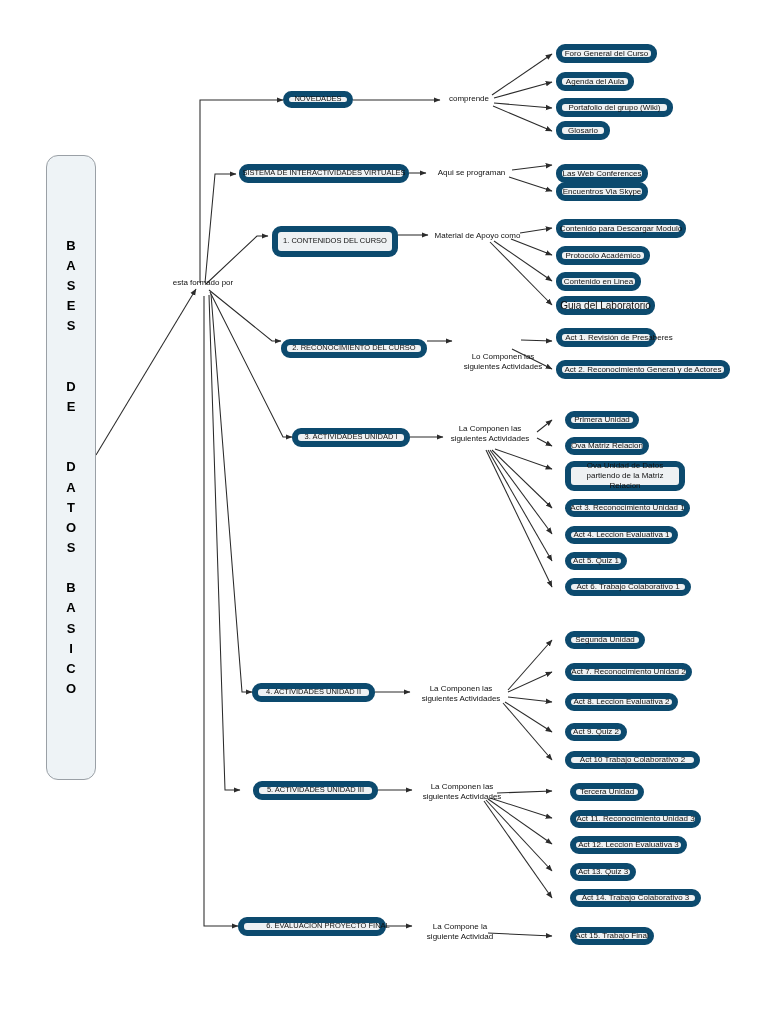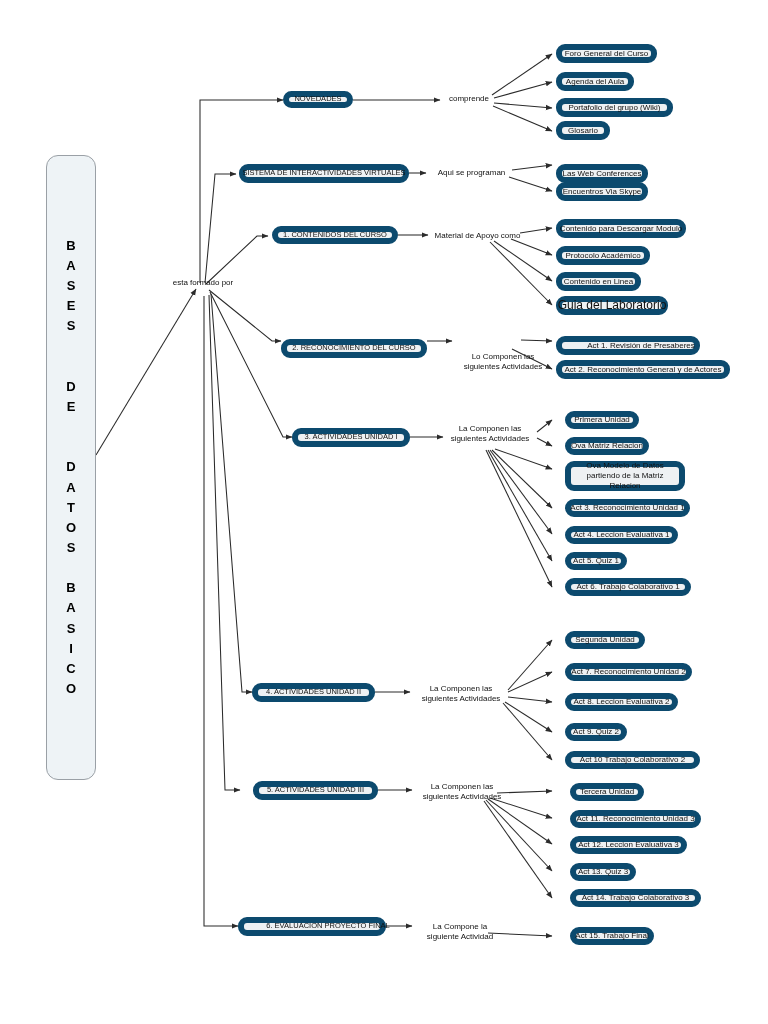--- a/index.html
+++ b/index.html
@@ -183,39 +183,39 @@
   <div class="node" style="left:556px; top:44px; width:101px; height:19px; font-size:8px;">Foro General del Curso</div>
   <div class="node" style="left:556px; top:72px; width:78px; height:19px; font-size:8px;">Agenda del Aula</div>
   <div class="node" style="left:556px; top:98px; width:117px; height:19px; font-size:8px;">Portafolio del grupo (Wiki)</div>
   <div class="node" style="left:556px; top:121px; width:54px; height:19px; font-size:8px;">Glosario</div>
 
   <div class="node" style="left:239px; top:164px; width:170px; height:19px; font-size:7.5px;">SISTEMA DE INTERACTIVIDADES VIRTUALES</div>
   <div class="lbl" style="left:429px; top:168px; width:85px; font-size:8px;">Aqui se programan</div>
   <div class="node" style="left:556px; top:156px; width:92px; height:19px; font-size:8px;margin-top:8px;">Las Web Conferences</div>
   <div class="node" style="left:556px; top:182px; width:92px; height:19px; font-size:8px;">Encuentros Via Skype</div>
 
-  <div class="node" style="left:272px; top:226px; width:126px; height:18px; font-size:7.5px;">1. CONTENIDOS DEL CURSO</div>
+  <div class="node" style="left:272px; top:226px; width:126px; height:31px; font-size:7.5px;">1. CONTENIDOS DEL CURSO</div>
   <div class="lbl" style="left:430px; top:231px; width:95px; font-size:8px;">Material de Apoyo como</div>
   <div class="node" style="left:556px; top:219px; width:130px; height:19px; font-size:8px;">Contenido para Descargar Modulo</div>
   <div class="node" style="left:556px; top:246px; width:94px; height:19px; font-size:8px;">Protocolo Académico</div>
   <div class="node" style="left:556px; top:272px; width:85px; height:19px; font-size:8px;">Contenido en Linea</div>
-  <div class="node" style="left:556px; top:296px; width:112px; height:19px; font-size:12px;">Guia del Laboratorio</div>
+  <div class="node" style="left:556px; top:296px; width:99px; height:19px; font-size:10px;">Guia del Laboratorio</div>
 
   <div class="node" style="left:281px; top:332px; width:146px; height:19px; font-size:7.5px;margin-top:7px;">2. RECONOCIMIENTO DEL CURSO</div>
   <div class="lbl" style="left:453px; top:328px; width:100px; font-size:8px;margin-top:24px;">Lo Componen las
 siguientes Actividades</div>
-  <div class="node" style="left:556px; top:336px; width:144px; height:19px; font-size:8px;padding-left:32px;">Act 1. Revisión de Presaberes</div>
+  <div class="node" style="left:556px; top:328px; width:100px; height:19px; font-size:8px;padding-left:32px;">Act 1. Revisión de Presaberes</div>
   <div class="node" style="left:556px; top:360px; width:174px; height:19px; font-size:8px;">Act 2. Reconocimiento General y de Actores</div>
 
   <div class="node" style="left:292px; top:428px; width:118px; height:19px; font-size:7.5px;">3. ACTIVIDADES UNIDAD I</div>
   <div class="lbl" style="left:440px; top:424px; width:100px; font-size:8px;">La Componen las
 siguientes Actividades</div>
   <div class="node" style="left:565px; top:411px; width:74px; height:18px; font-size:8px;">Primera Unidad</div>
   <div class="node" style="left:565px; top:437px; width:84px; height:18px; font-size:8px;">Ova Matriz Relacion</div>
-  <div class="node two-line" style="left:565px; top:461px; width:120px; height:30px; font-size:8px;">Ova Modelo de Datos partiendo de la Matriz Relacion</div>
+  <div class="node two-line" style="left:565px; top:461px; width:120px; height:30px; font-size:8px;">Ova Unidad de Datos partiendo de la Matriz Relacion</div>
   <div class="node" style="left:565px; top:499px; width:125px; height:18px; font-size:8px;">Act 3. Reconocimiento Unidad 1</div>
   <div class="node" style="left:565px; top:526px; width:113px; height:18px; font-size:8px;">Act 4. Leccion Evaluativa 1</div>
   <div class="node" style="left:565px; top:552px; width:62px; height:18px; font-size:8px;">Act 5. Quiz 1</div>
   <div class="node" style="left:565px; top:578px; width:126px; height:18px; font-size:8px;">Act 6. Trabajo Colaborativo 1</div>
 
   <div class="node" style="left:252px; top:683px; width:123px; height:19px; font-size:7.5px;">4. ACTIVIDADES UNIDAD II</div>
   <div class="lbl" style="left:411px; top:684px; width:100px; font-size:8px;">La Componen las
 siguientes Actividades</div>
   <div class="node" style="left:565px; top:631px; width:80px; height:18px; font-size:8px;">Segunda Unidad</div>
   <div class="node" style="left:565px; top:663px; width:127px; height:18px; font-size:8px;">Act 7. Reconocimiento Unidad 2</div>

